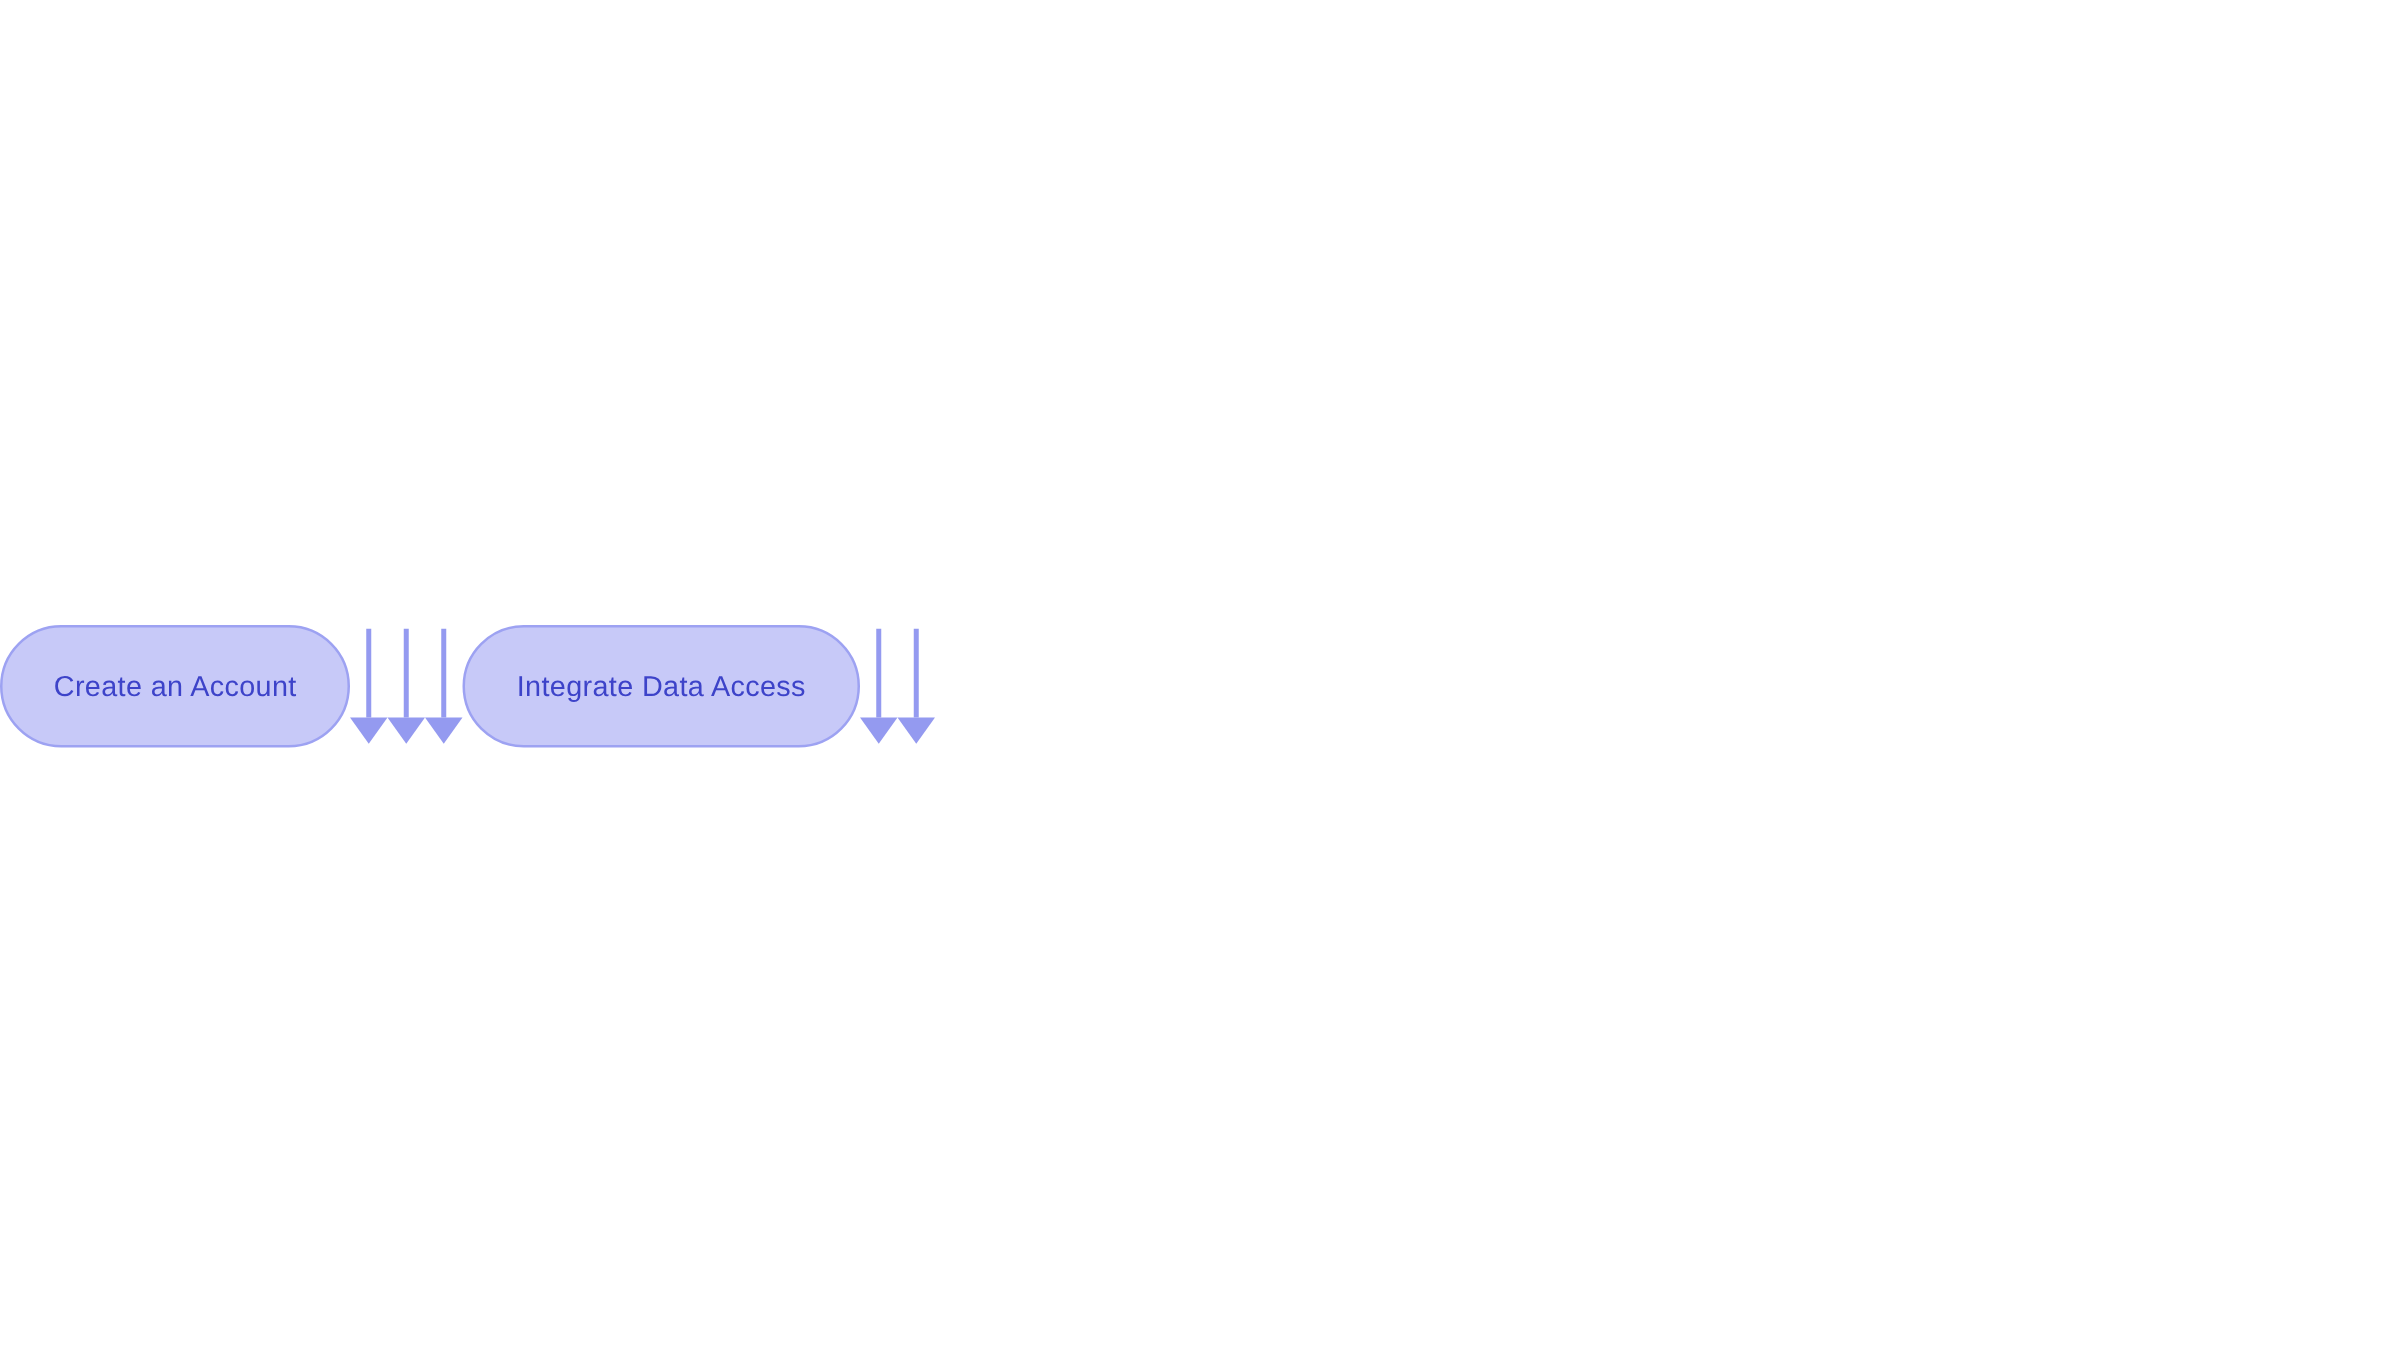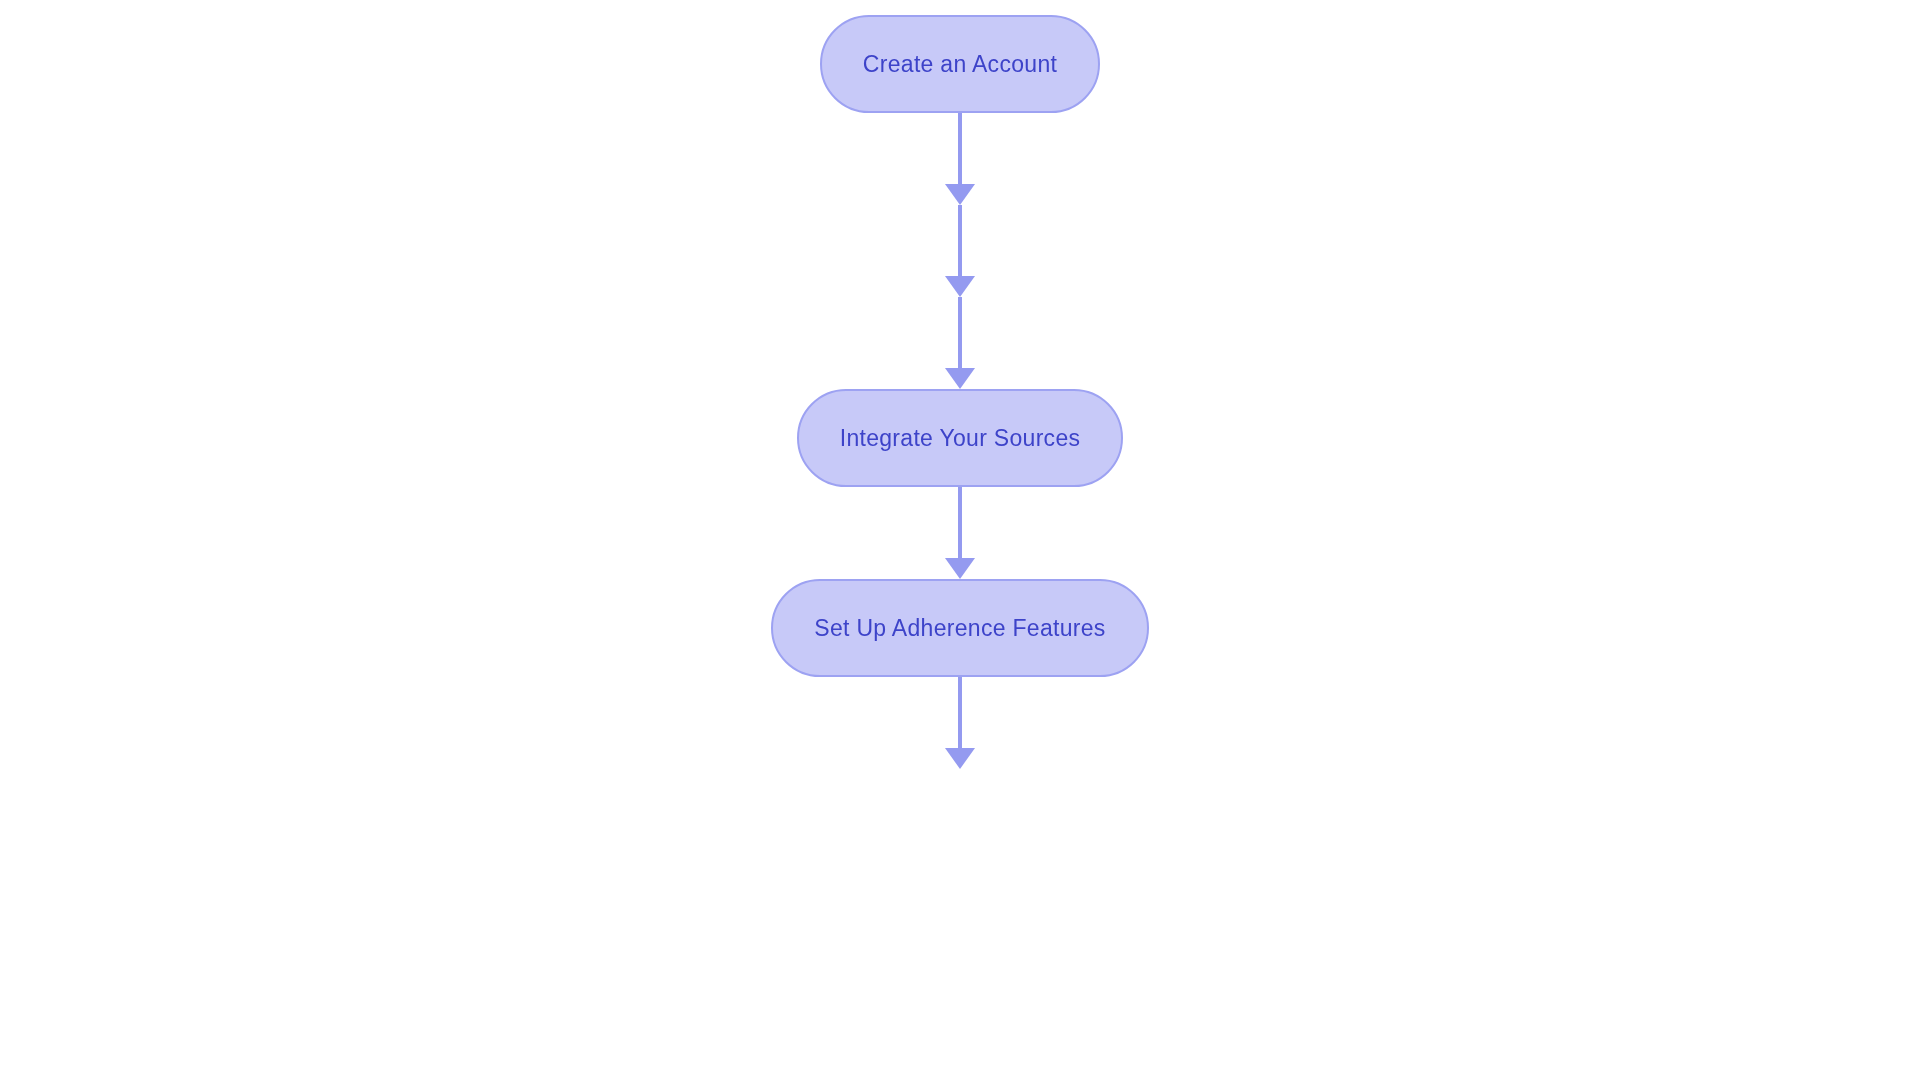--- a/index.html
+++ b/index.html
@@ -19,21 +19,21 @@
     height: 1083px;
     background: var(--background);
     overflow: hidden;
     font-family: "Liberation Sans", "DejaVu Sans", sans-serif;
   }
   .canvas {
     width: 1920px;
     height: 1083px;
     padding-top: 15px;
     display: flex;
-    flex-direction: column;
+    flex-direction: row;
     align-items: center;
   }
   .node {
     height: 98px;
     min-height: 98px;
     padding: 0 41px;
     background: var(--node-fill);
     border: 2px solid var(--node-border);
     border-radius: 50px;
     color: var(--node-text);
@@ -85,31 +85,28 @@
     <div class="arrow-head"></div>
   </div>
 
 
   <div class="arrow">
     <div class="arrow-line"></div>
     <div class="arrow-head"></div>
   </div>
 
   <div class="node">
-    <span>Integrate Your Sources</span>
+    <span>Integrate Data Access</span>
   </div>
 
   <div class="arrow">
     <div class="arrow-line"></div>
     <div class="arrow-head"></div>
   </div>
 
-  <div class="node">
-    <span>Set Up Adherence Features</span>
-  </div>
 
   <div class="arrow">
     <div class="arrow-line"></div>
     <div class="arrow-head"></div>
   </div>
 
 
 </div>
 
 </body></html>

